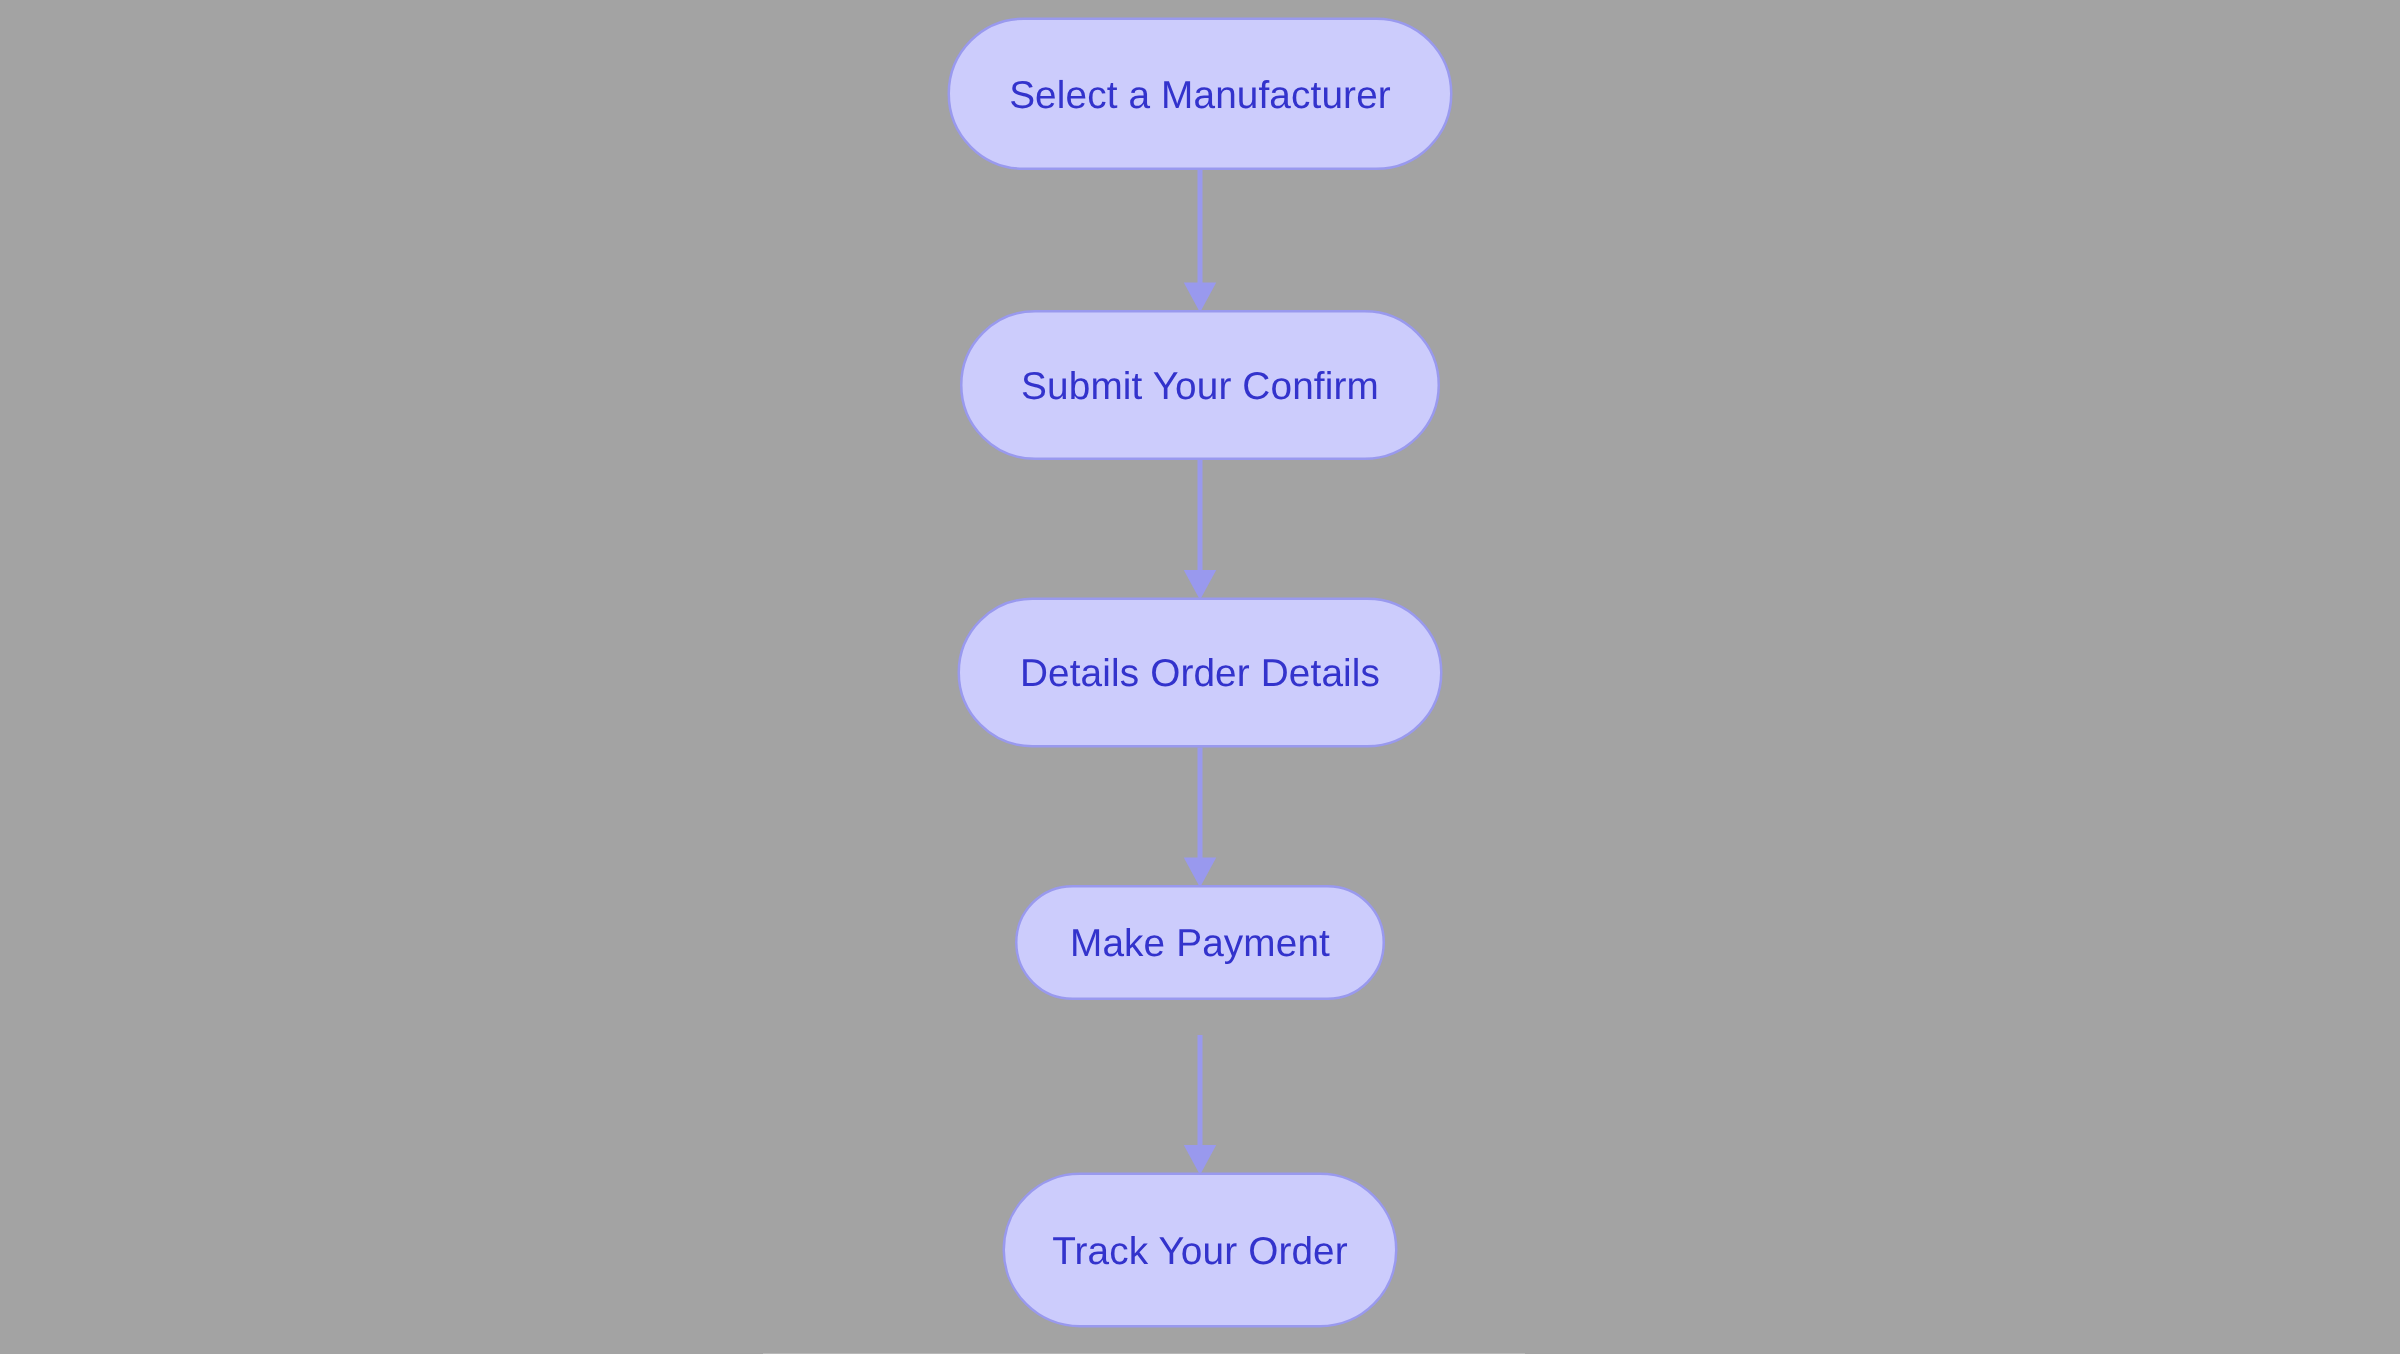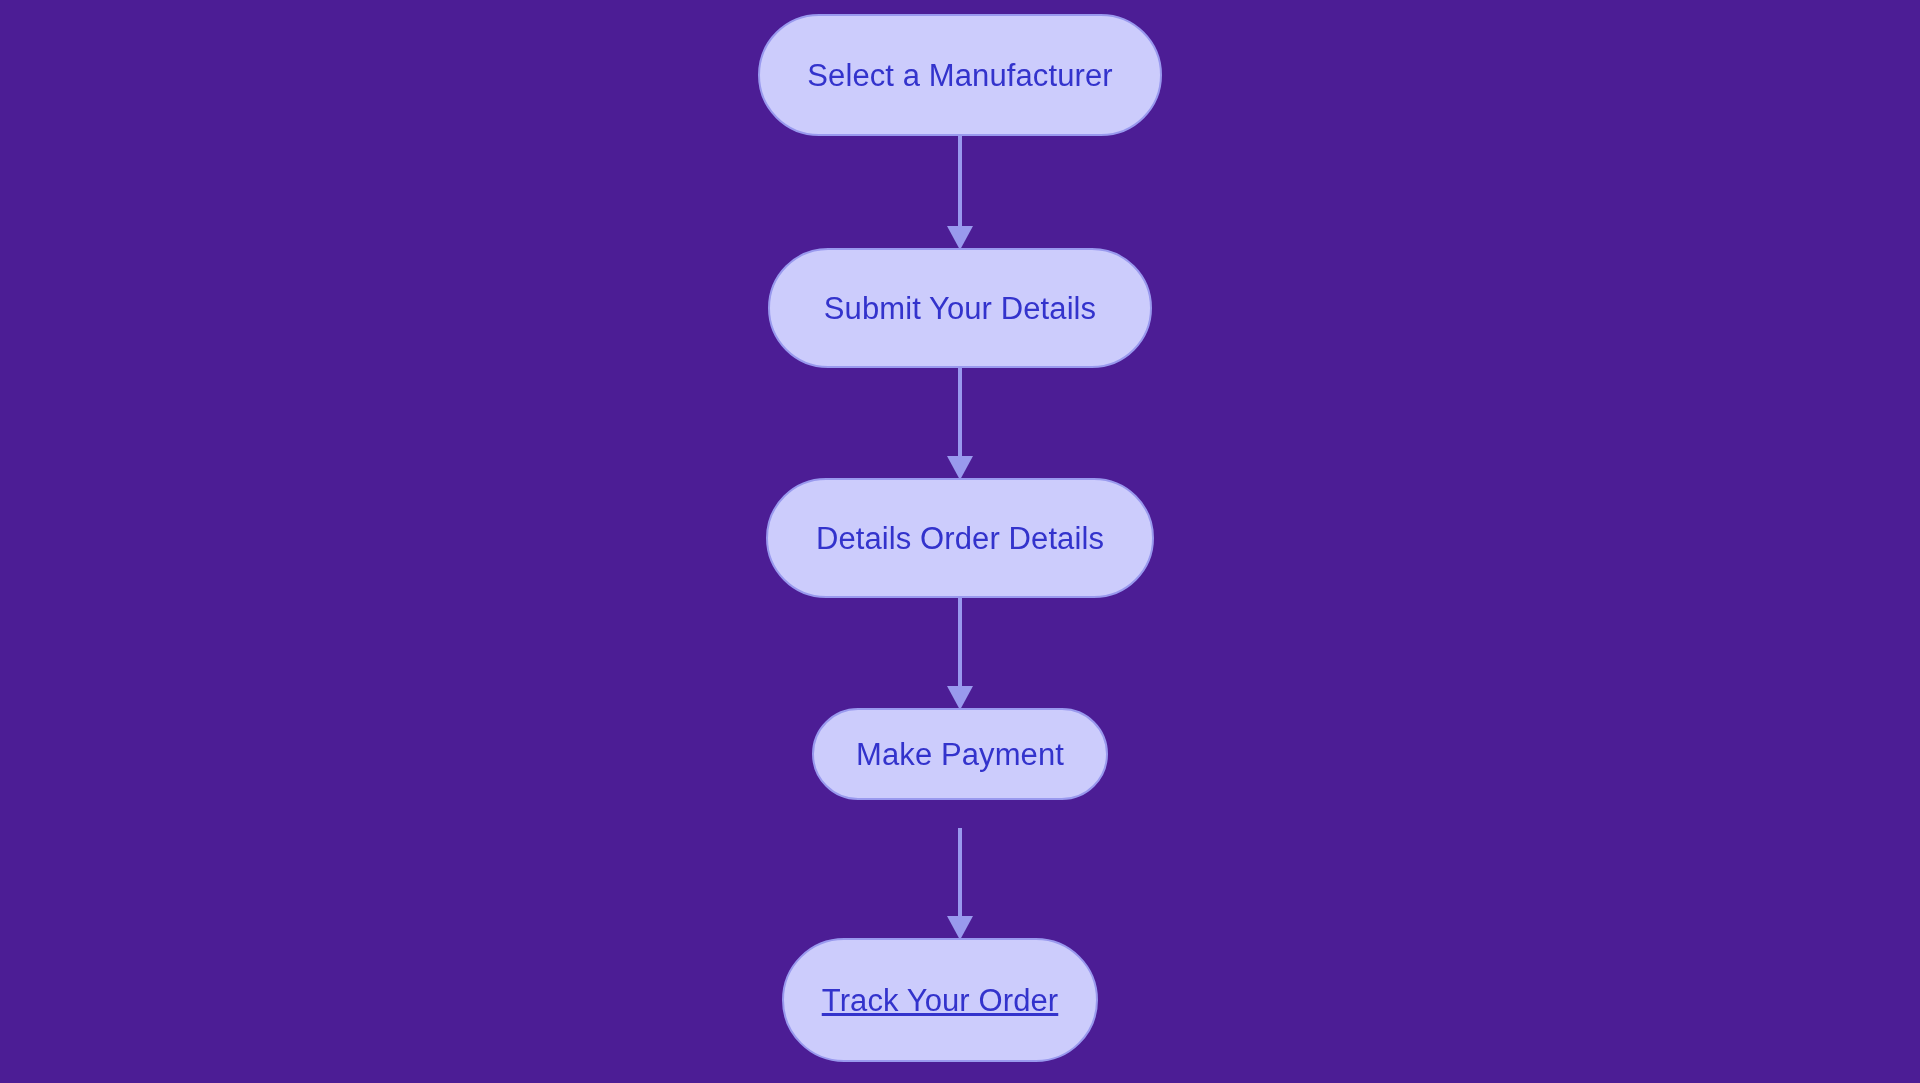--- a/index.html
+++ b/index.html
@@ -12,21 +12,21 @@
     width: 1920px;
     height: 1083px;
     overflow: hidden;
     font-family: "Liberation Sans", "DejaVu Sans", sans-serif;
   }
 
   #flow-canvas {
     position: relative;
     width: 1920px;
     height: 1083px;
-    background: #4c1d95;
+    background: #a3a3a3;
   }
 
   
   #connector-layer {
     position: absolute;
     left: 0;
     top: 0;
     width: 1920px;
     height: 1083px;
   }
@@ -77,26 +77,26 @@
           <polygon points="947,916 973,916 960,940" fill="#9999ee"></polygon>
         </g>
       </g>
   </svg>
 
   <div id="nodes-group">
       <div class="flow-node" style="left: 758px; top: 14px; width: 404px; height: 122px; background: rgb(204, 204, 252); border-color: rgb(153, 153, 238);">
         <span class="node-label" style="color: rgb(51, 51, 204);">Select a Manufacturer</span>
       </div>
       <div class="flow-node" style="left: 768px; top: 248px; width: 384px; height: 120px; background: rgb(204, 204, 252); border-color: rgb(153, 153, 238);">
-        <span class="node-label" style="color: rgb(51, 51, 204);">Submit Your Details</span>
+        <span class="node-label" style="color: rgb(51, 51, 204);">Submit Your Confirm</span>
       </div>
       <div class="flow-node" style="left: 766px; top: 478px; width: 388px; height: 120px; background: rgb(204, 204, 252); border-color: rgb(153, 153, 238);">
         <span class="node-label" style="color: rgb(51, 51, 204);">Details Order Details</span>
       </div>
       <div class="flow-node" style="left: 812px; top: 708px; width: 296px; height: 92px; background: rgb(204, 204, 252); border-color: rgb(153, 153, 238);">
         <span class="node-label" style="color: rgb(51, 51, 204);">Make Payment</span>
       </div>
-      <div class="flow-node" style="left: 782px; top: 938px; width: 316px; height: 124px; background: rgb(204, 204, 252); border-color: rgb(153, 153, 238); text-decoration: underline;">
+      <div class="flow-node" style="left: 802px; top: 938px; width: 316px; height: 124px; background: rgb(204, 204, 252); border-color: rgb(153, 153, 238);">
         <span class="node-label" style="color: rgb(51, 51, 204);">Track Your Order</span>
       </div>
     </div>
 
 </div>
 
 </body></html>

